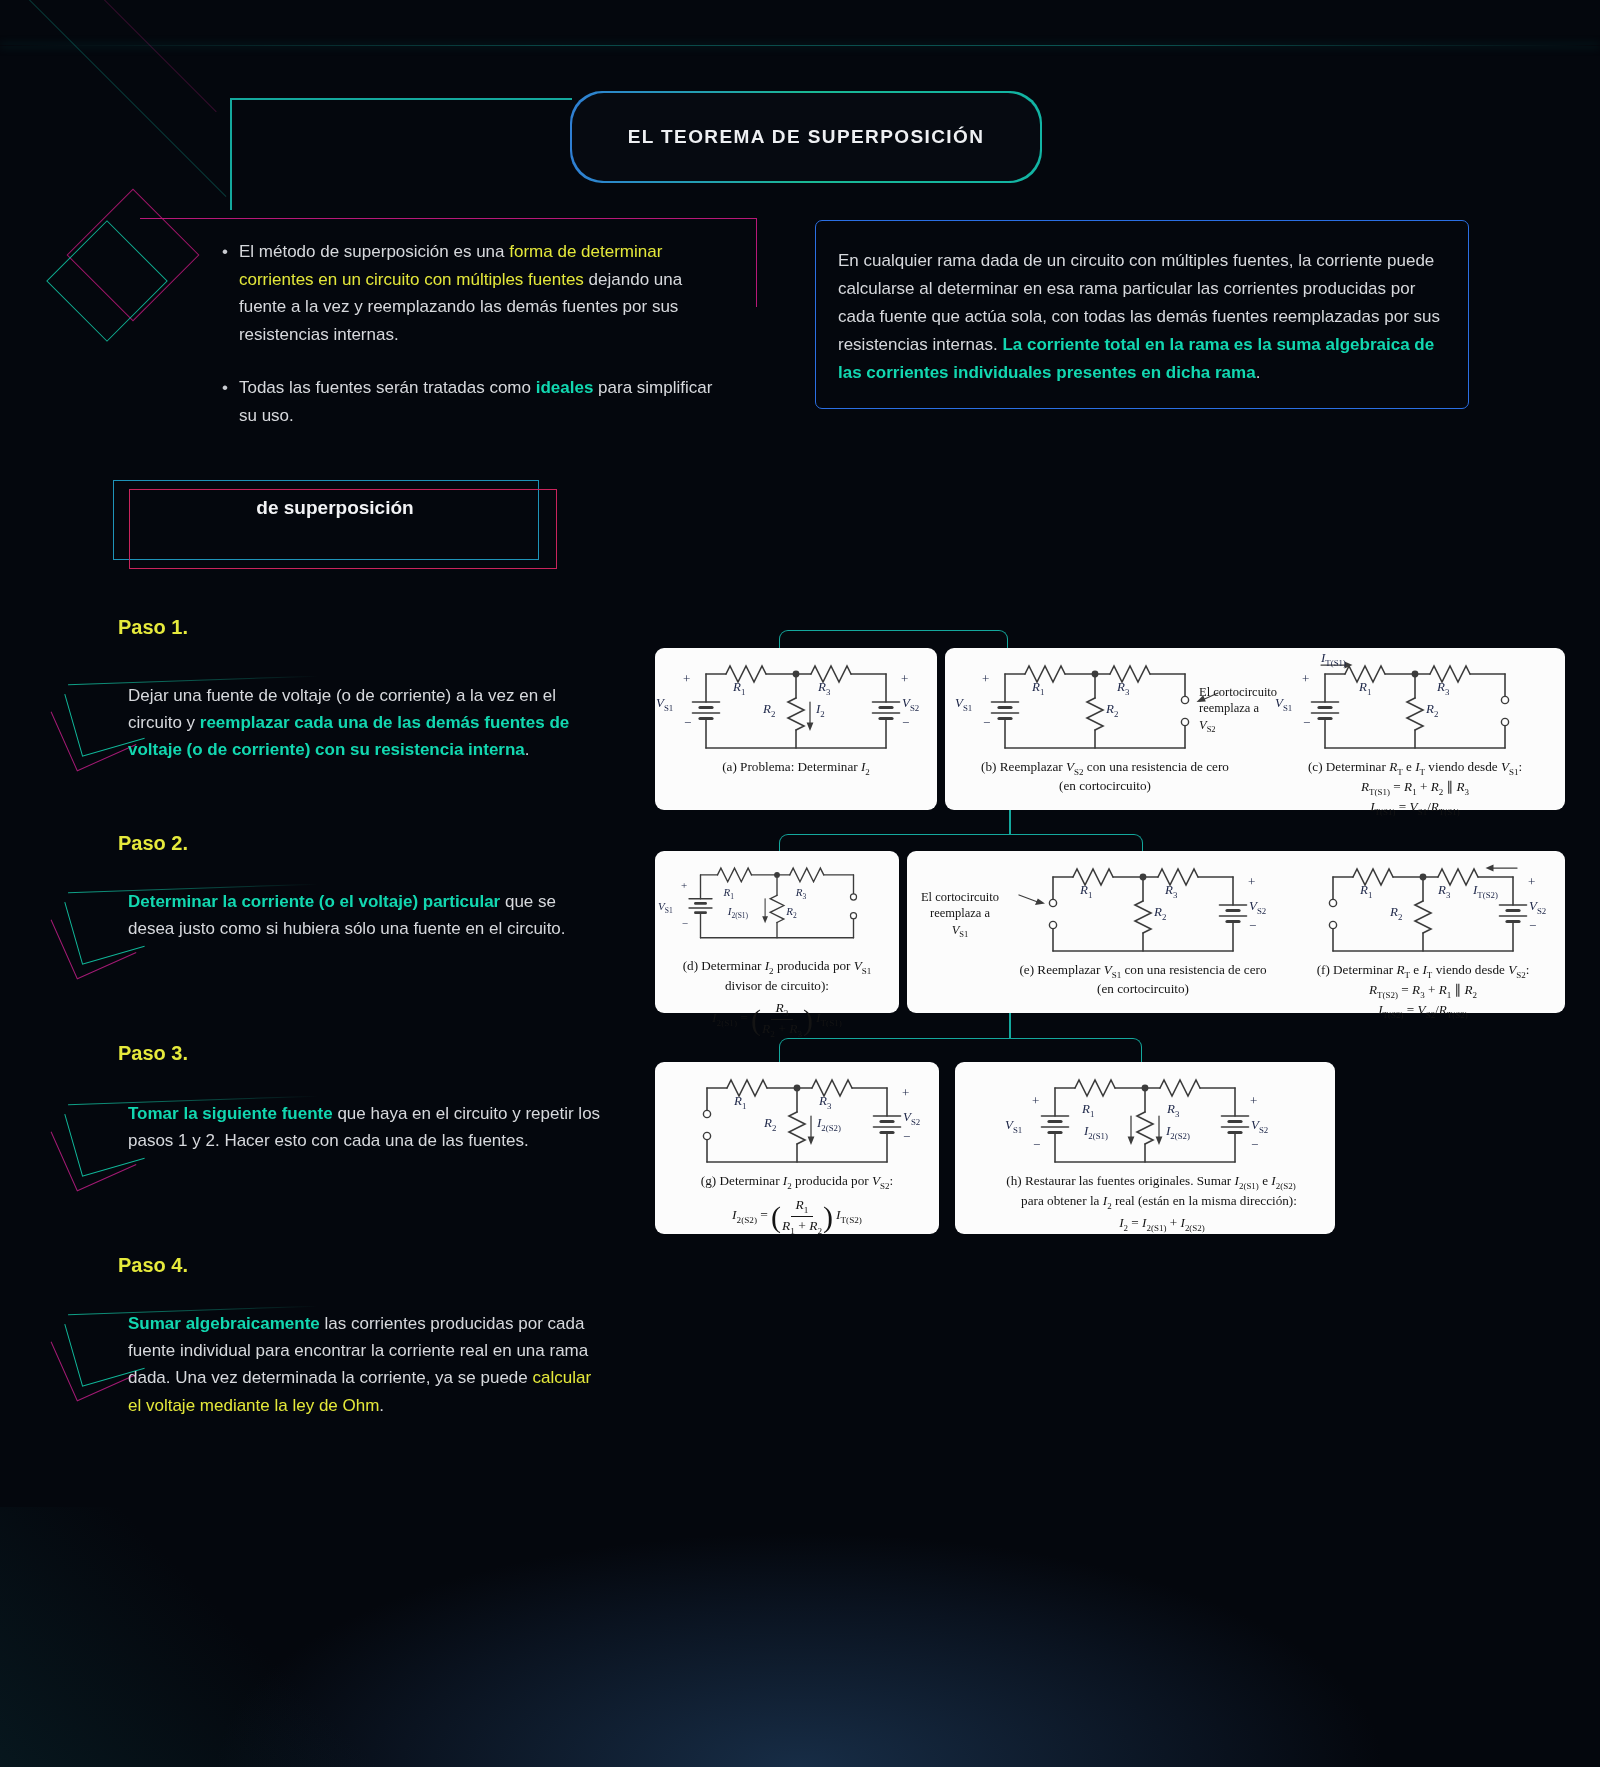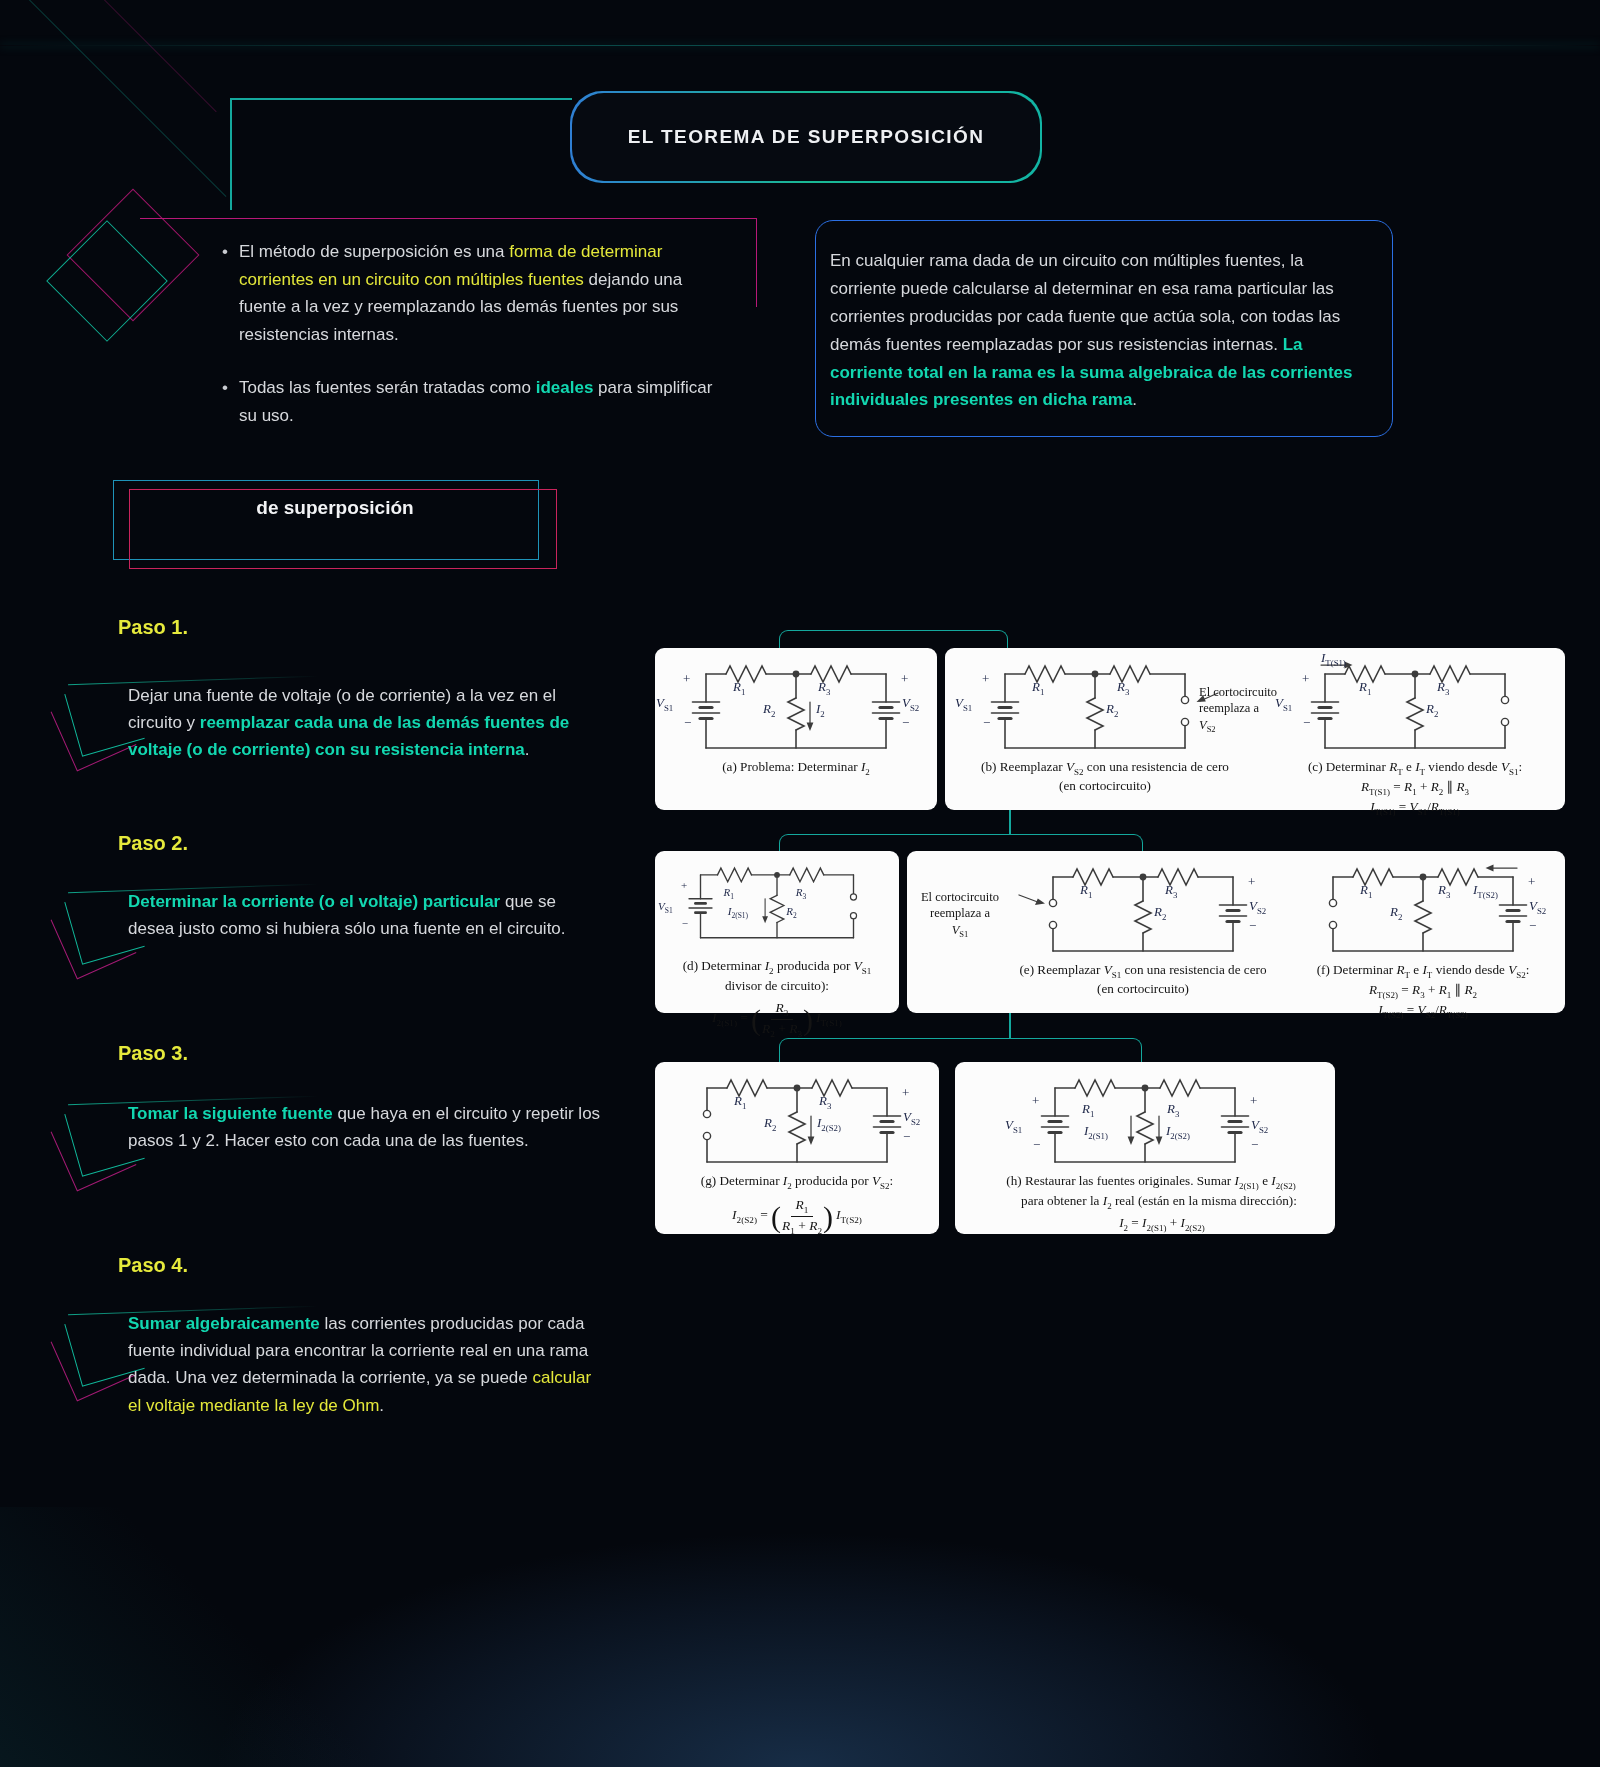--- a/index.html
+++ b/index.html
@@ -26,22 +26,22 @@
   .vline{position:absolute;background:#14a89d;}
   
   .mframe{position:absolute;left:140px;top:218px;width:616px;height:88px;
     border-top:1.5px solid #b81878;border-right:1.5px solid #b81878;}
   .diamond{position:absolute;border:1.5px solid;transform:rotate(45deg);}
   .bullets{position:absolute;left:222px;top:238px;width:494px;font-size:17px;line-height:1.62;}
   .bullets p{margin:0 0 26px 0;display:flex;gap:11px;}
   .bmark{color:#c9cbd0;}
   .hl-y{color:#e4e83a;font-weight:400;}
   .hl-t{color:#12d7b0;font-weight:700;}
-  .sumbox{position:absolute;left:815px;top:220px;width:578px;border:1.5px solid #2b6fe3;border-radius:18px;
-    box-sizing:border-box;padding:26px 22px 22px 14px;font-size:17px;line-height:1.64;}
+  .sumbox{position:absolute;left:815px;top:220px;width:654px;border:1.5px solid #2b6fe3;border-radius:7px;
+    box-sizing:border-box;padding:26px 22px 22px 22px;font-size:17px;line-height:1.64;}
   
   .stbox{position:absolute;box-sizing:border-box;}
   .sttext{position:absolute;left:129px;top:494px;width:412px;text-align:center;color:#f2f3f5;
     font-size:19px;font-weight:700;line-height:1.5;}
   
   .pasohead{position:absolute;left:118px;font-size:20px;font-weight:700;color:#e6ea3c;}
   .pasotext{position:absolute;left:128px;width:474px;font-size:17px;line-height:1.6;z-index:2;}
   .pdeco{position:absolute;width:110px;height:120px;pointer-events:none;z-index:1;}
   .pd{position:absolute;width:64px;height:64px;border-left:1.5px solid;border-bottom:1.5px solid;}
   .pd-t{border-color:rgba(18,201,167,.9);transform:rotate(-16deg);left:16px;top:16px;}

